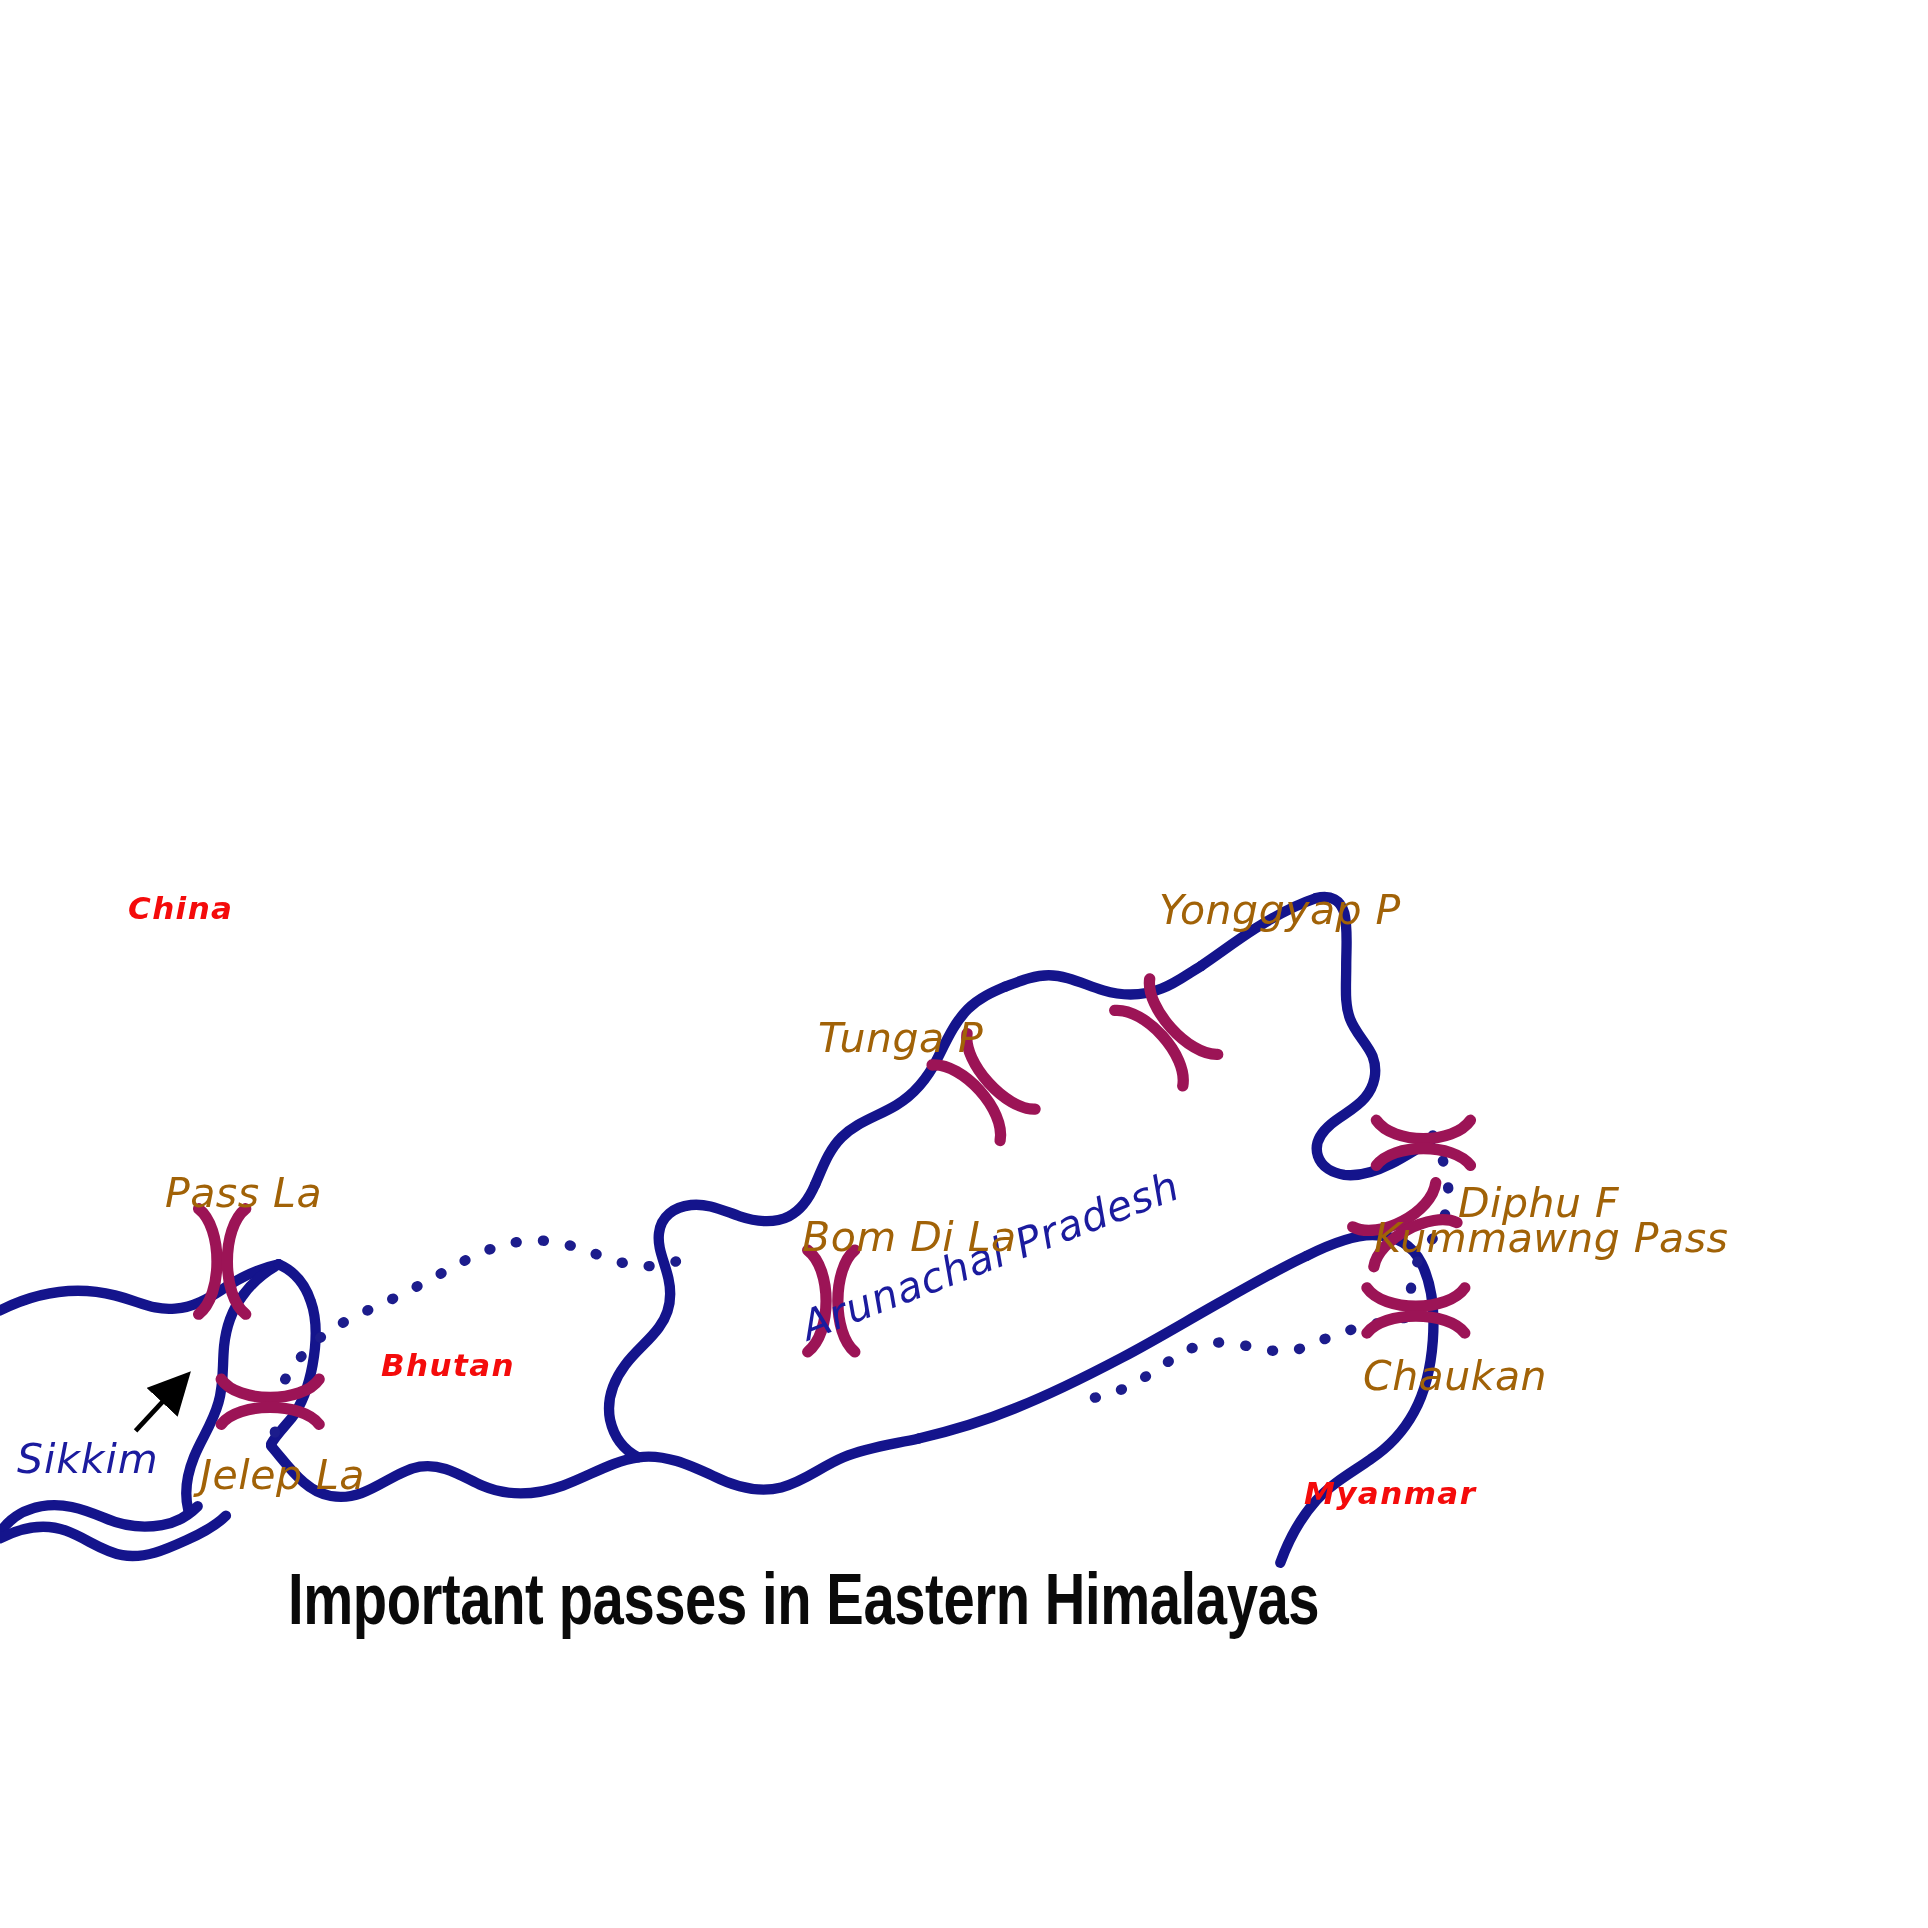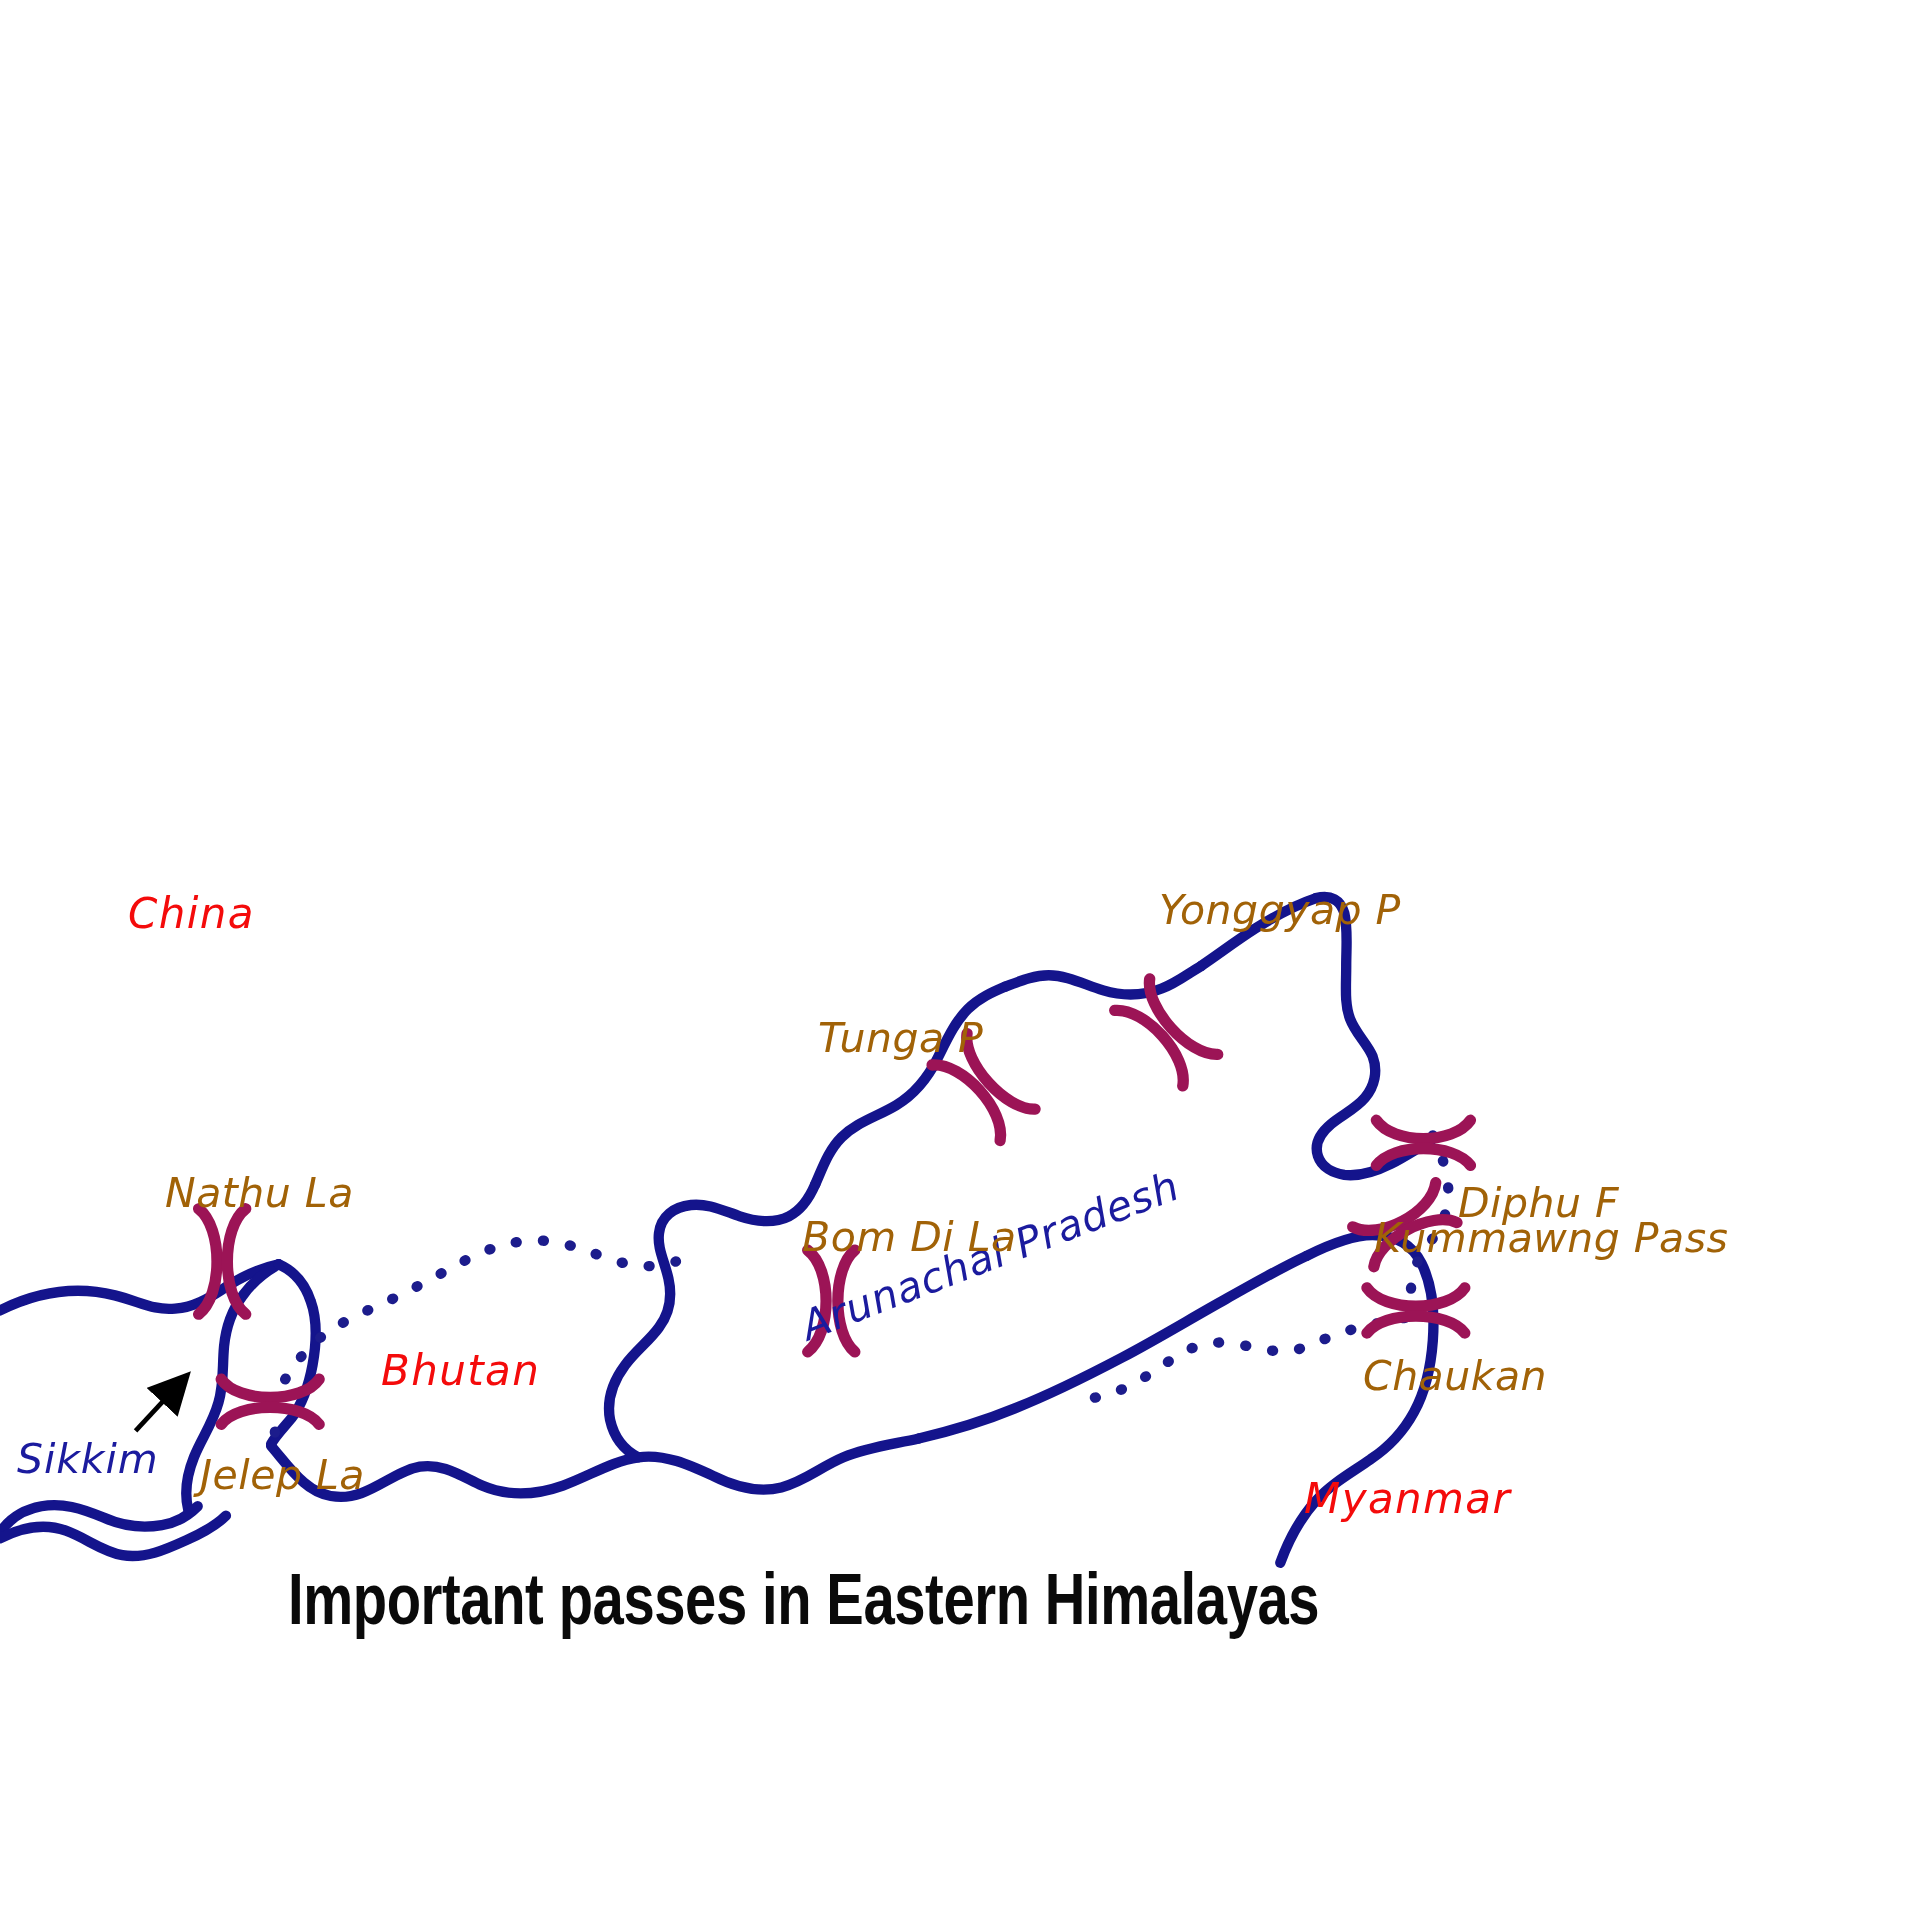--- a/index.html
+++ b/index.html
@@ -30,23 +30,23 @@
     letter-spacing: 0.5px;
   }
   .lbl-pass {
     color: #a16207;
     font-size: 41px;
     font-style: italic;
     font-weight: 400;
   }
   .lbl-country {
     color: #f40b0b;
-    font-size: 42px;
+    font-size: 31px;
     font-style: italic;
-    font-weight: 400;
+    font-weight: 700;
     letter-spacing: 1.4px;
   }
   .lbl-state {
     color: #1b1b9e;
     font-size: 41px;
     font-style: italic;
     font-weight: 500;
     letter-spacing: 0.9px;
   }
   #map-title {
@@ -196,21 +196,21 @@
   <div class="label lbl-country" style="left:128px; top:893px;">China</div>
 
   <div class="label lbl-country" style="left:381px; top:1350px;">Bhutan</div>
 
   <div class="label lbl-country" style="left:1304px; top:1478px;">Myanmar</div>
 
   <div class="label lbl-state" style="left:17px; top:1439px;">Sikkim</div>
 
   <div class="label lbl-state" style="left:796px; top:1309px; transform:rotate(-21deg); transform-origin:left top;">Arunachal Pradesh</div>
 
-  <div class="label lbl-pass" style="left:165px; top:1173px;">Nathu La</div>
+  <div class="label lbl-pass" style="left:165px; top:1173px;">Pass La</div>
 
   <div class="label lbl-pass" style="left:200px; top:1455px;">Jelep La</div>
 
   <div class="label lbl-pass" style="left:802px; top:1217px;">Bom Di La</div>
 
   <div class="label lbl-pass" style="left:818px; top:1018px;">Tunga P</div>
 
   <div class="label lbl-pass" style="left:1159px; top:890px;">Yonggyap P</div>
 
   <div class="label lbl-pass" style="left:1458px; top:1135px;margin-top:48px;">Diphu F</div>

